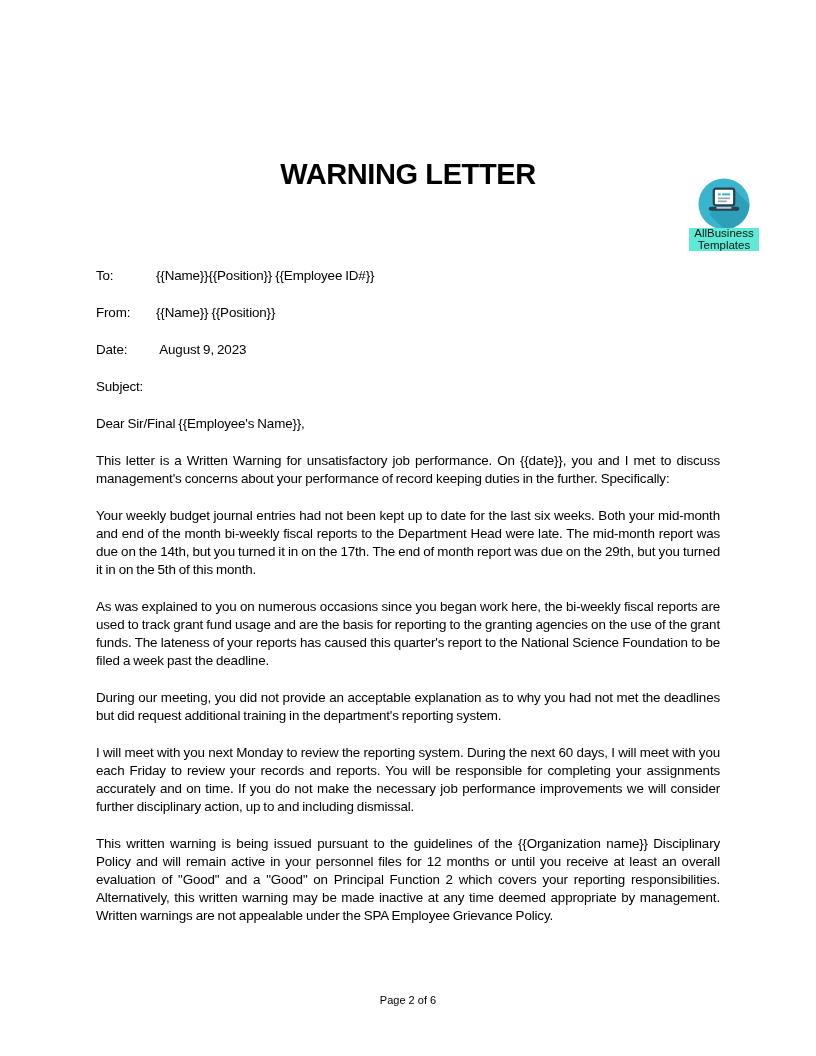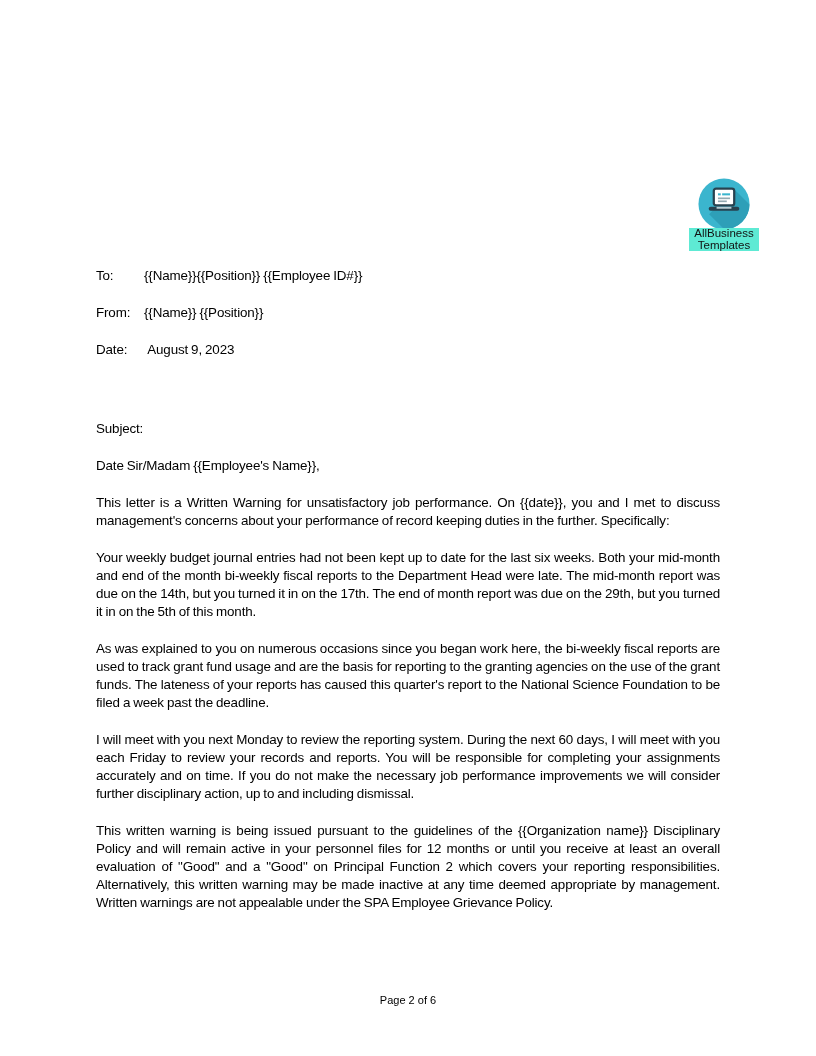--- a/index.html
+++ b/index.html
@@ -54,23 +54,24 @@
     left: 96px;
     width: 624px;
     font-size: 13.4px;
     line-height: 18px;
     letter-spacing: -0.15px;
     word-spacing: -0.5px;
   }
   .field-row {
     display: flex;
     margin: 0 0 19px 0;
+    gap: 12px;
   }
   .field-label-48 { flex: none; width: 48px; }
-  .field-label-120 { flex: none; width: 120px; margin-top: 42px; }
+  .field-label-120 { flex: none; width: 120px; }
   .field-label-auto { flex: none; margin-right: 20px; }
   .field-value { flex: 1; }
   .salutation { margin: 0 0 19px 0; }
   .content p.body-par {
     margin: 0 0 19px 0;
     text-align: justify;
   }
   .page-footer {
     position: absolute;
     top: 993px;
@@ -81,20 +82,21 @@
     line-height: 14px;
     color: #000000;
   }
 </style>
 </head>
 <body>
 
 <div class="page">
 
   <div class="title-block">
+    <div>WARNING LETTER</div>
   </div>
 
   <div class="brand-logo">
     <svg width="52" height="52" viewBox="0 0 56 56">
       <defs>
         <clipPath id="logo-circle-clip">
           <circle cx="28" cy="28" r="27.5"></circle>
         </clipPath>
       </defs>
       <circle cx="28" cy="28" r="27.5" fill="#3bb5ce"></circle>
@@ -129,25 +131,26 @@
 
     <div class="field-row">
       <span class="field-label-auto">Date:</span>
       <span class="field-value">August 9, 2023</span>
     </div>
 
     <div class="field-row">
       <span class="field-label-120">Subject:</span>
     </div>
 
-    <div class="salutation">Date Sir/Madam {{Employee's Name}},</div>
+    <div class="salutation">Dear Sir/Final {{Employee's Name}},</div>
 
     <p class="body-par">This letter is a Written Warning for unsatisfactory job performance. On {{date}}, you and I met to discuss management's concerns about your performance of record keeping duties in the further. Specifically:</p>
     <p class="body-par">Your weekly budget journal entries had not been kept up to date for the last six weeks. Both your mid-month and end of the month bi-weekly fiscal reports to the Department Head were late. The mid-month report was due on the 14th, but you turned it in on the 17th. The end of month report was due on the 29th, but you turned it in on the 5th of this month.</p>
     <p class="body-par">As was explained to you on numerous occasions since you began work here, the bi-weekly fiscal reports are used to track grant fund usage and are the basis for reporting to the granting agencies on the use of the grant funds. The lateness of your reports has caused this quarter's report to the National Science Foundation to be filed a week past the deadline.</p>
+    <p class="body-par">During our meeting, you did not provide an acceptable explanation as to why you had not met the deadlines but did request additional training in the department's reporting system.</p>
     <p class="body-par">I will meet with you next Monday to review the reporting system. During the next 60 days, I will meet with you each Friday to review your records and reports. You will be responsible for completing your assignments accurately and on time. If you do not make the necessary job performance improvements we will consider further disciplinary action, up to and including dismissal.</p>
     <p class="body-par">This written warning is being issued pursuant to the guidelines of the {{Organization name}} Disciplinary Policy and will remain active in your personnel files for 12 months or until you receive at least an overall evaluation of "Good" and a "Good" on Principal Function 2 which covers your reporting responsibilities. Alternatively, this written warning may be made inactive at any time deemed appropriate by management.  Written warnings are not appealable under the SPA Employee Grievance Policy.</p>
 
   </div>
 
   <div class="page-footer">
     <span>Page 2 of 6</span>
   </div>
 
 </div>

